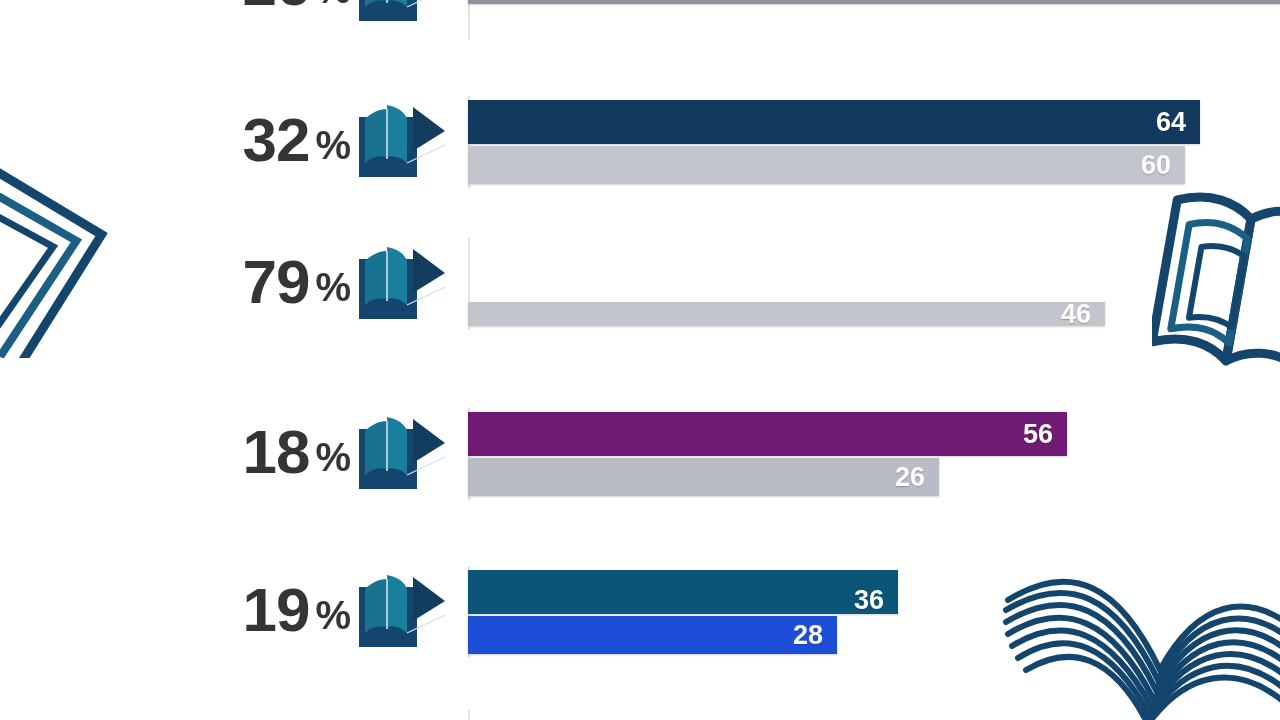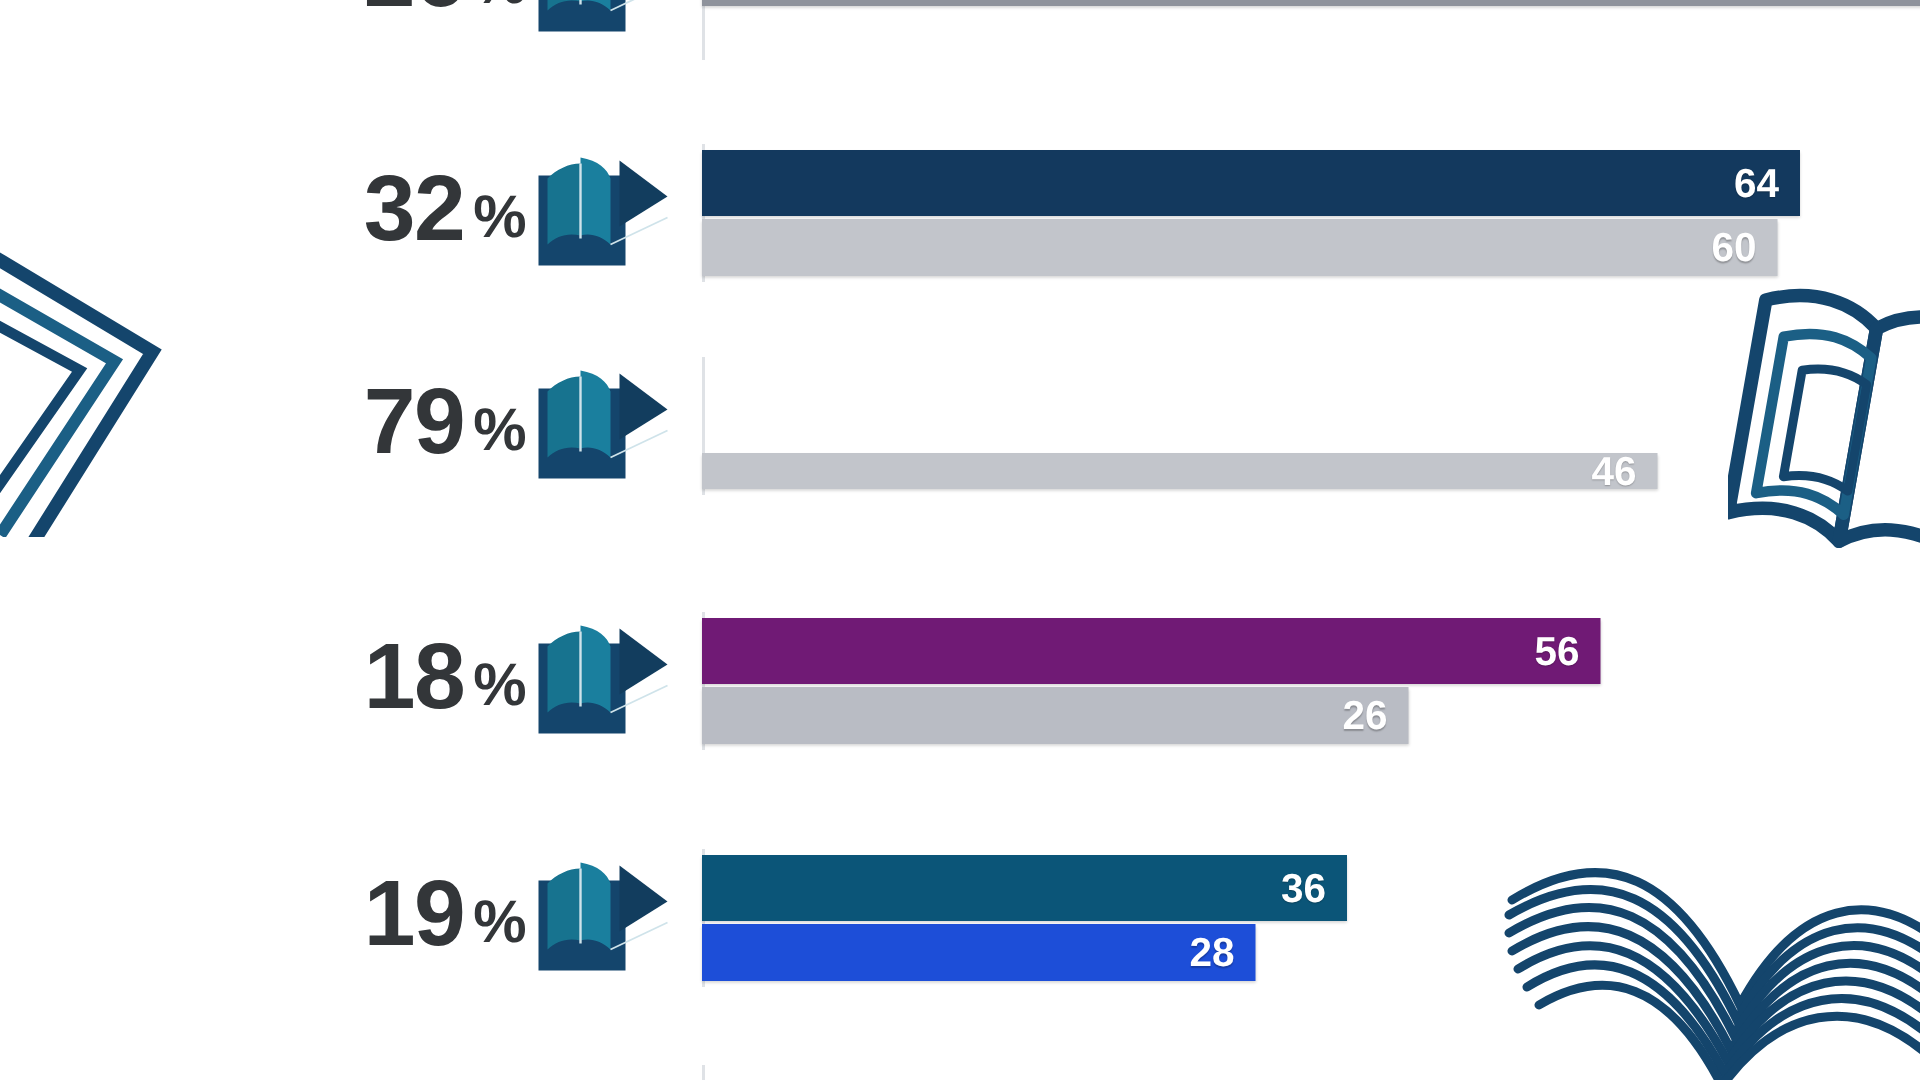--- a/index.html
+++ b/index.html
@@ -275,21 +275,21 @@
           <rect x="2" y="16" width="58" height="60" fill="#14456c"></rect>
           <path d="M56 6 L88 30 L56 50 Z" fill="#123d5e"></path>
           <path d="M30 4 C42 6 48 12 50 18 L50 62 C44 56 36 54 30 56 Z" fill="#1a7f9e"></path>
           <path d="M30 56 C22 54 14 56 8 62 L8 18 C14 12 22 8 30 8 Z" fill="#17738f"></path>
           <path d="M30 8 L30 58" stroke="#cfe3ea" stroke-width="1.6" fill="none"></path>
           <path d="M50 62 L88 44" stroke="#cfe3ea" stroke-width="1.2" fill="none"></path>
         </svg>
       </div>
       <div class="axis-tick" style="top:6px;height:92px;"></div>
       <div class="barwrap">
-        <div class="bar primary" style="width:430px;height:44px;top:10px;background:#0b5578;">
+        <div class="bar primary" style="width:430px;height:44px;top:10px;background:#0b5578;align-items:flex-end;">
           <span class="val">36</span>
         </div>
         <div class="bar compare" style="width:369px;height:38px;bottom:6px;background:#1d4ed8;">
           <span class="val">28</span>
         </div>
       </div>
     </div>
 
     <div class="row" style="top:706px;height:60px;">
       <div class="logo" style="top:10px;transform:none;">

